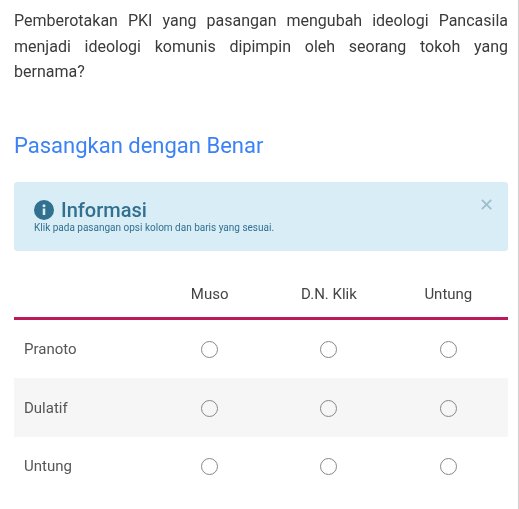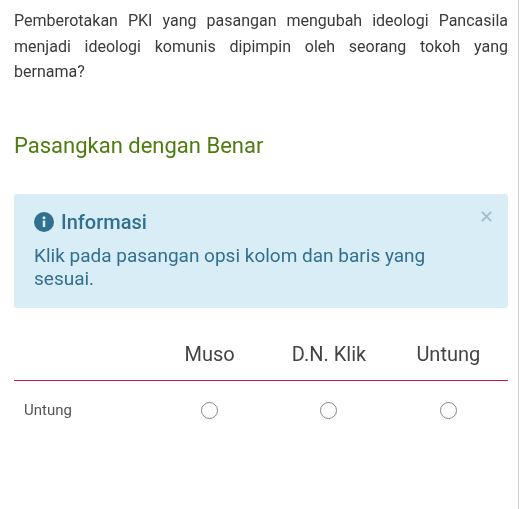--- a/index.html
+++ b/index.html
@@ -16,64 +16,63 @@
     font-size: 16px;
     line-height: 1.6;
     color: #3a3a3a;
     text-align: justify;
     margin-top: 8px;
     margin-bottom: 48px;
   }
   .section-title {
     font-size: 22px;
     font-weight: 400;
-    color: #4d7c0f;
-    margin-bottom: 36px;
+    color: #3b82f6;
+    margin-bottom: 24px;
   }
   .info-box {
     background: #d9edf7;
     border-radius: 3px;
     padding: 16px 20px 18px 20px;
     position: relative;
     margin-bottom: 20px;
   }
   .info-title {
     font-size: 20px;
     font-weight: 500;
     color: #31708f;
     display: flex;
     align-items: center;
-    margin-bottom: 10px;
   }
   .info-title svg { margin-right: 7px; }
   .info-text {
-    font-size: 19px;
+    font-size: 10px;
     color: #31708f;
   }
   .close-icon {
     position: absolute;
     right: 14px;
     top: 14px;
     color: #9fbecb;
     font-size: 18px;
     line-height: 1;
     cursor: pointer;
   }
   table {
     width: 100%;
     border-collapse: collapse;
     table-layout: fixed;
   }
   th {
     font-weight: 400;
-    font-size: 20px;
+    font-size: 15px;
     color: #444;
     padding: 14px 0;
     text-align: center;
-    border-bottom: 1px solid #be185d;
+    border-bottom: 3px solid #be185d;
   }
   th.rowhead-col { width: 136px; }
   td {
     padding: 20px 0;
     text-align: center;
     font-size: 15px;
     color: #555;
   }
   td.rowhead {
     text-align: left;
@@ -114,19 +113,31 @@
   <thead>
     <tr>
       <th class="rowhead-col"></th>
       <th>Muso</th>
       <th>D.N. Klik</th>
       <th>Untung</th>
     </tr>
   </thead>
   <tbody>
     <tr>
+      <td class="rowhead">Pranoto</td>
+      <td><span class="radio"></span></td>
+      <td><span class="radio"></span></td>
+      <td><span class="radio"></span></td>
+    </tr>
+    <tr class="striped">
+      <td class="rowhead">Dulatif</td>
+      <td><span class="radio"></span></td>
+      <td><span class="radio"></span></td>
+      <td><span class="radio"></span></td>
+    </tr>
+    <tr>
       <td class="rowhead">Untung</td>
       <td><span class="radio"></span></td>
       <td><span class="radio"></span></td>
       <td><span class="radio"></span></td>
     </tr>
   </tbody>
 </table>
 
 </body></html>

